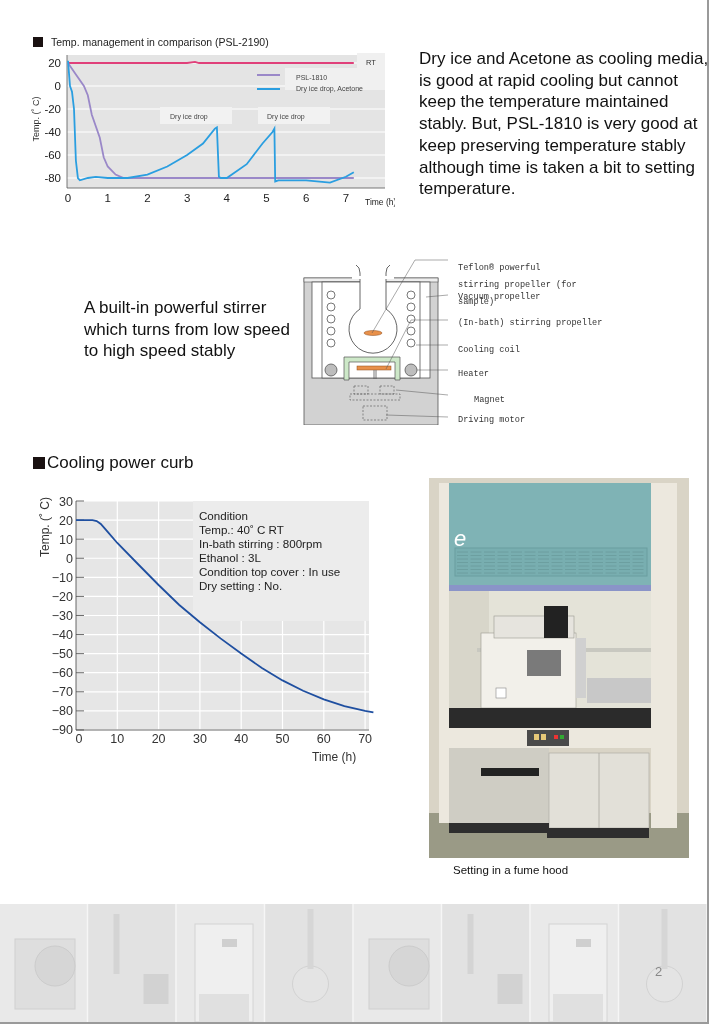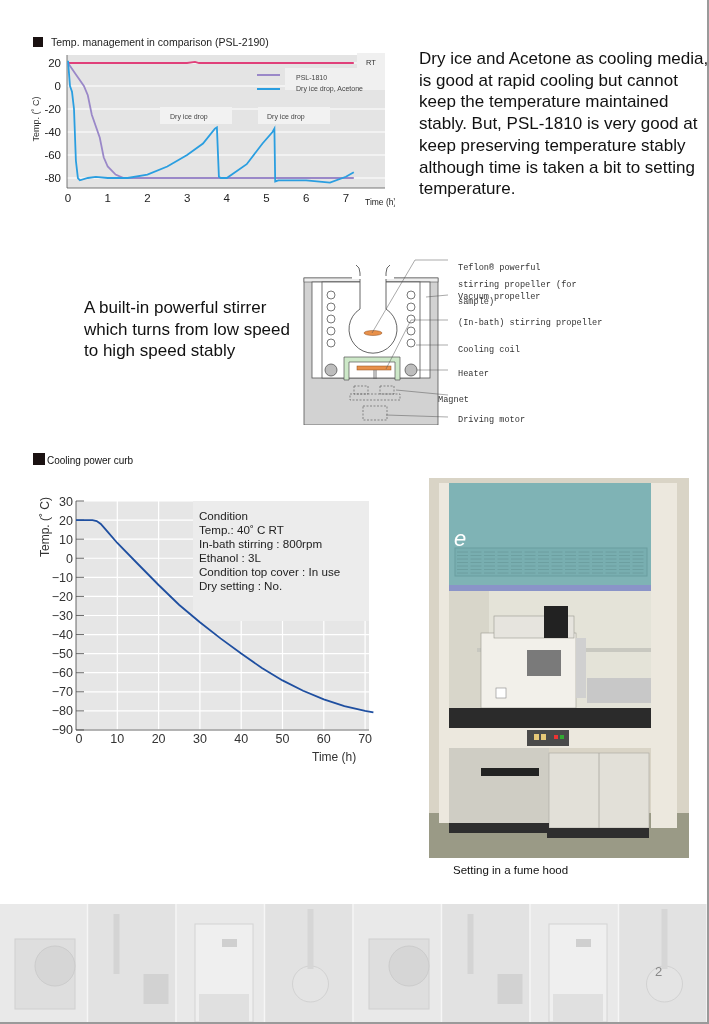--- a/index.html
+++ b/index.html
@@ -6,21 +6,21 @@
   body { width:709px; height:1024px; background:#ffffff; position:relative; overflow:hidden; font-family:"Liberation Sans", sans-serif; color:#111; }
   .page-frame { position:absolute; left:0; top:0; width:707px; height:1022px; border-right:2px solid #9a9a9a; border-bottom:2px solid #9a9a9a; }
   .abs { position:absolute; }
   .sq { display:inline-block; background:#1a1111; }
   .chart1-title { left:33px; top:36px; font-size:10.5px; color:#222; white-space:nowrap; }
   .chart1-title .sq { width:10px; height:10px; margin-right:8px; vertical-align:-1px; }
   .para { font-size:17px; line-height:21.7px; color:#111; }
   .para1 { left:419px; top:48px; width:290px; }
   .para2 { left:84px; top:297px; width:220px; }
   .diag-label { font-size:8.6px; color:#333; white-space:nowrap; line-height:17px;font-family:Liberation Mono, monospace; }
-  .chart2-title { left:33px; top:453px; font-size:10px; color:#111; white-space:nowrap; }
+  .chart2-title { left:33px; top:453px; font-size:17px; color:#111; white-space:nowrap; }
   .chart2-title .sq { width:12px; height:12px; margin-right:2px; vertical-align:-1px; }
   .cond { left:199px; top:509px; font-size:11.6px; line-height:14.1px; color:#222; white-space:nowrap; }
   .photo-caption { left:453px; top:864px; font-size:11.5px; color:#111; white-space:nowrap; }
   .footer-strip { left:0; top:904px; width:707px; height:118px; background:#e6e6e6; overflow:hidden; }
   .page-num { left:655px; top:964px; font-size:13px; color:#888; }
   svg text { font-family:"Liberation Sans", sans-serif; }
 </style>
 </head>
 <body>
 
@@ -130,21 +130,21 @@
     <polyline points="117,125 148,125"></polyline>
     <polyline points="96,145 148,150"></polyline>
     <polyline points="86,170 148,172"></polyline>
   </g>
 </svg>
 <div class="abs diag-label" style="left:458px;top:260px;width:120px;white-space:normal">Teflon® powerful stirring propeller (for sample)</div>
 <div class="abs diag-label" style="left:458px;top:289px">Vacuum propeller</div>
 <div class="abs diag-label" style="left:458px;top:315px">(In-bath) stirring propeller</div>
 <div class="abs diag-label" style="left:458px;top:342px">Cooling coil</div>
 <div class="abs diag-label" style="left:458px;top:366px">Heater</div>
-<div class="abs diag-label" style="left:438px;top:392px">Magnet</div>
+<div class="abs diag-label" style="left:474px;top:392px">Magnet</div>
 <div class="abs diag-label" style="left:458px;top:412px">Driving motor</div>
 
 <div class="abs chart2-title">
   <span class="sq"></span><span>Cooling power curb</span>
 </div>
 
 <svg class="abs" style="left:30px;top:478px" width="350" height="292" viewBox="30 478 350 292">
   <rect x="76" y="501" width="293" height="229" fill="#e6e6e6"></rect>
   <g id="c2-grid" stroke="#ffffff" stroke-width="1.2">
       <line x1="76" x2="369" y1="501" y2="501"></line>

